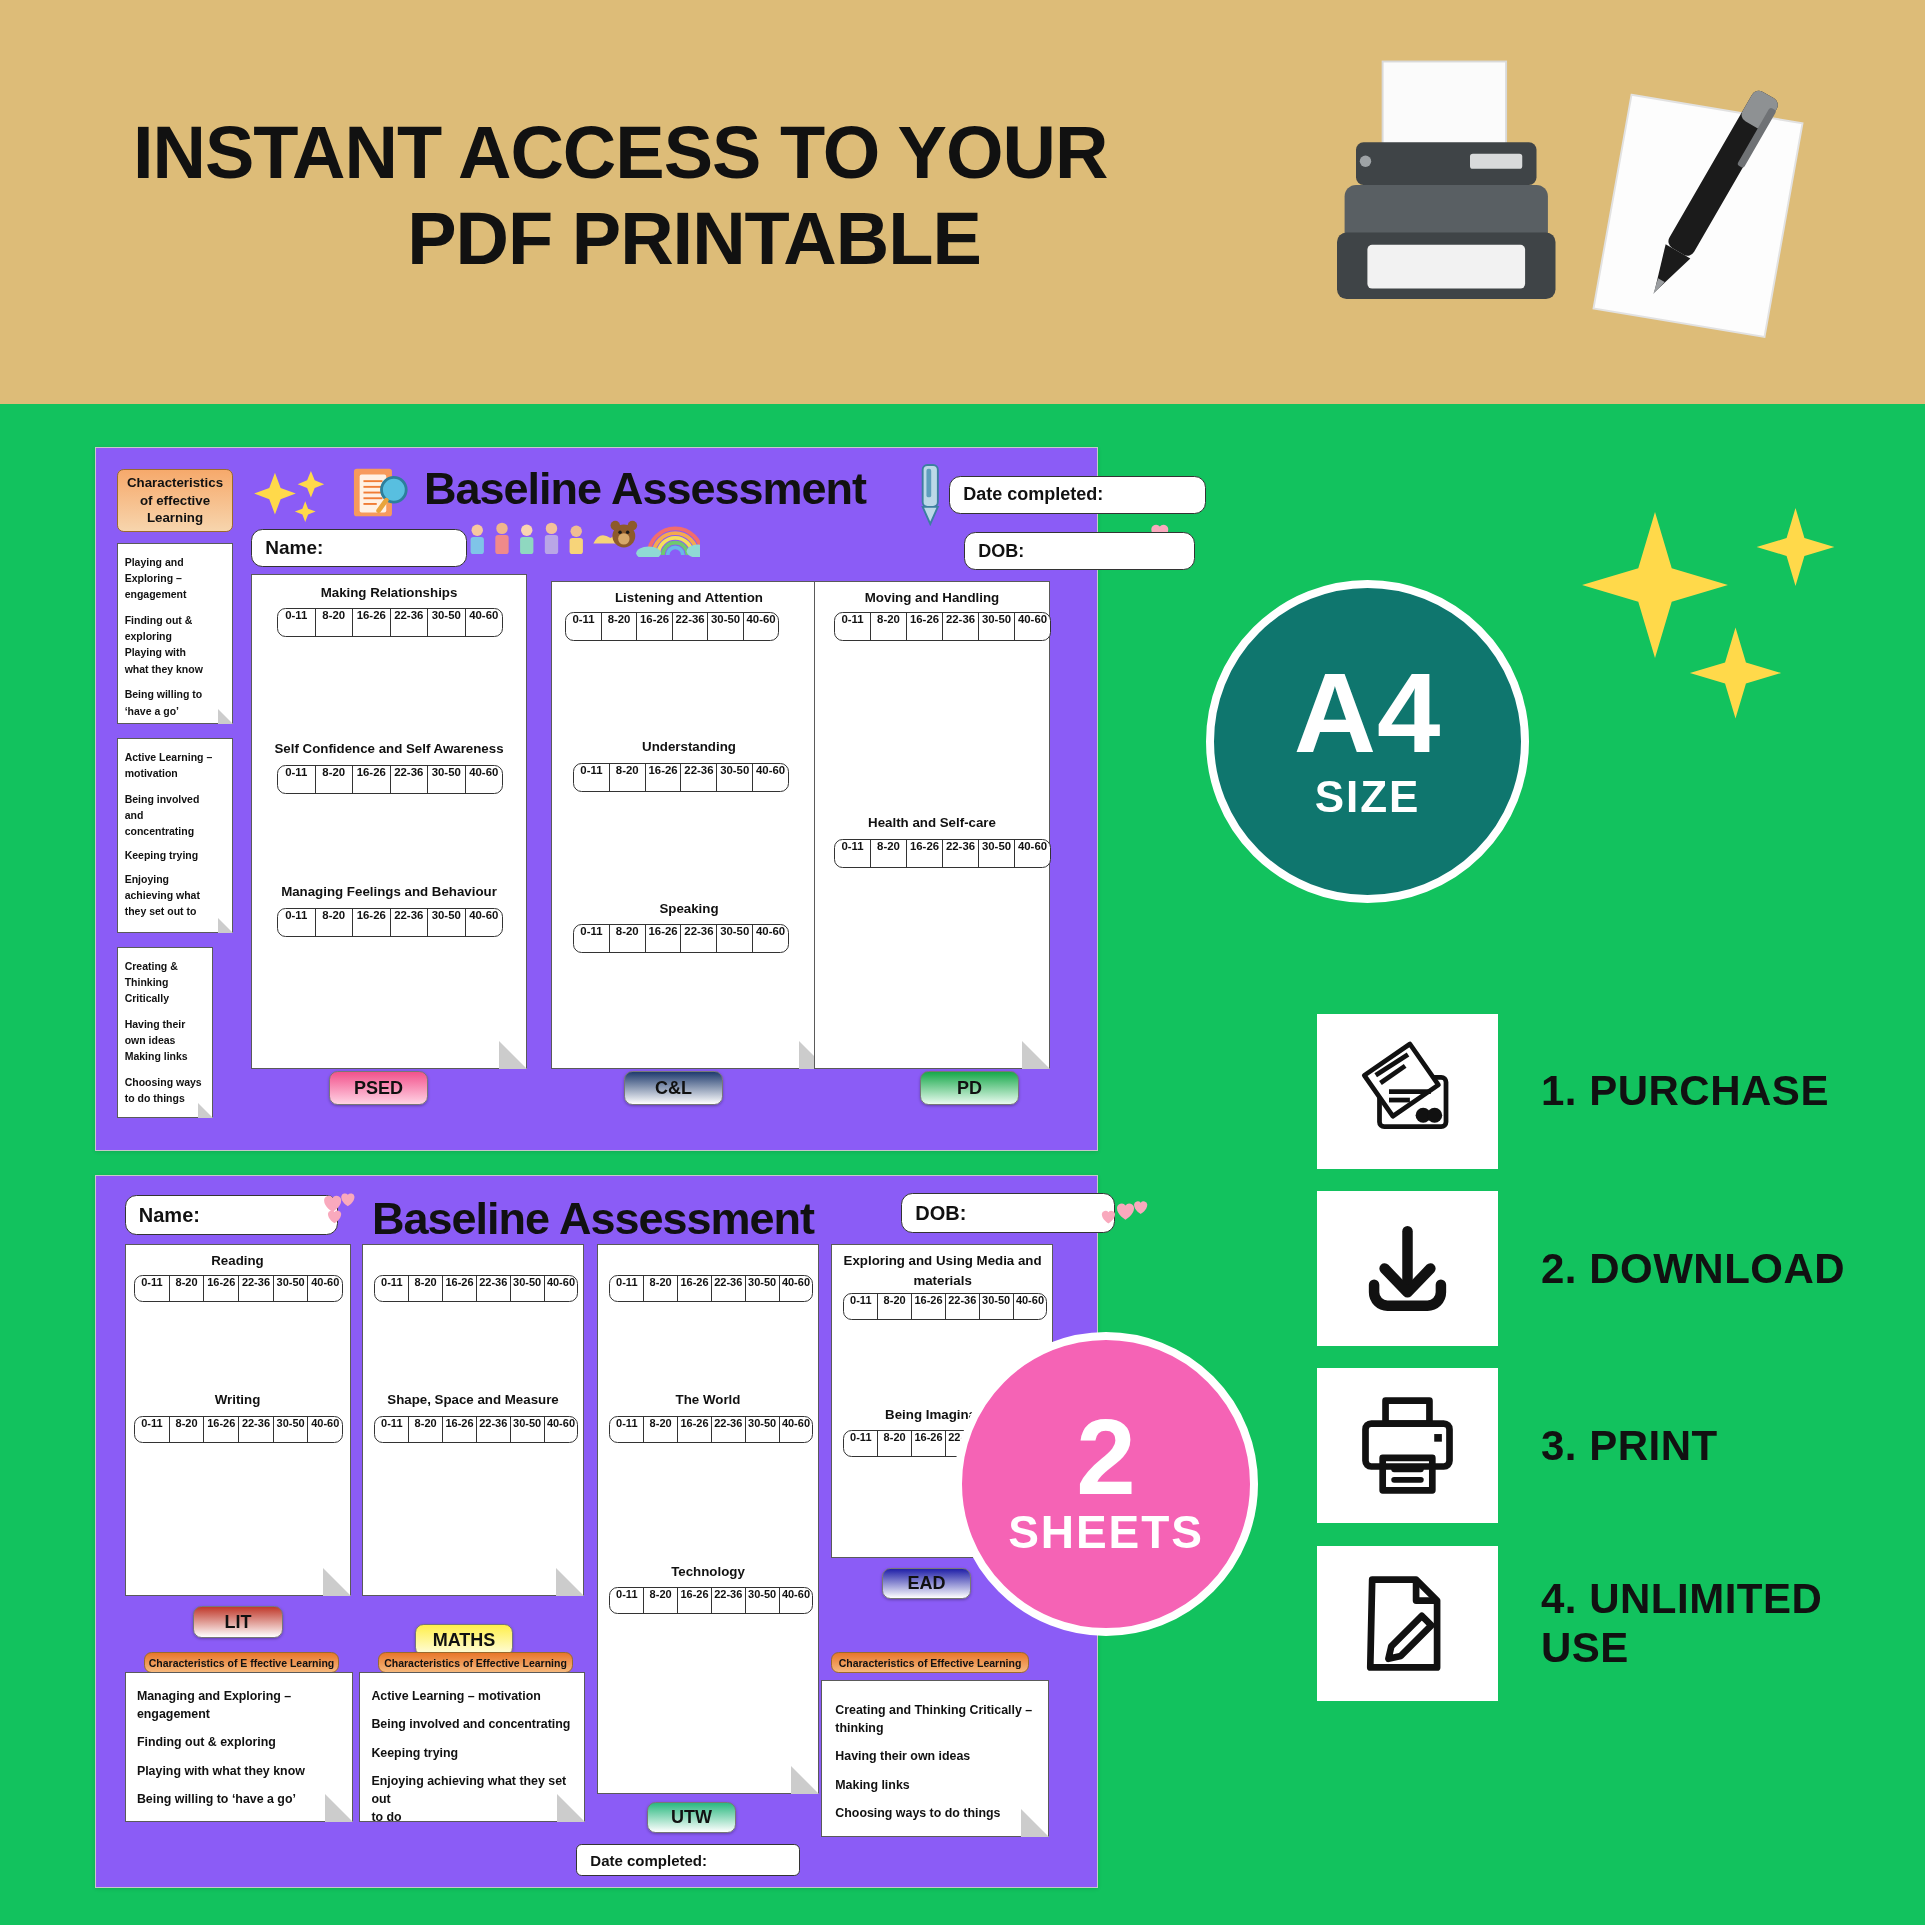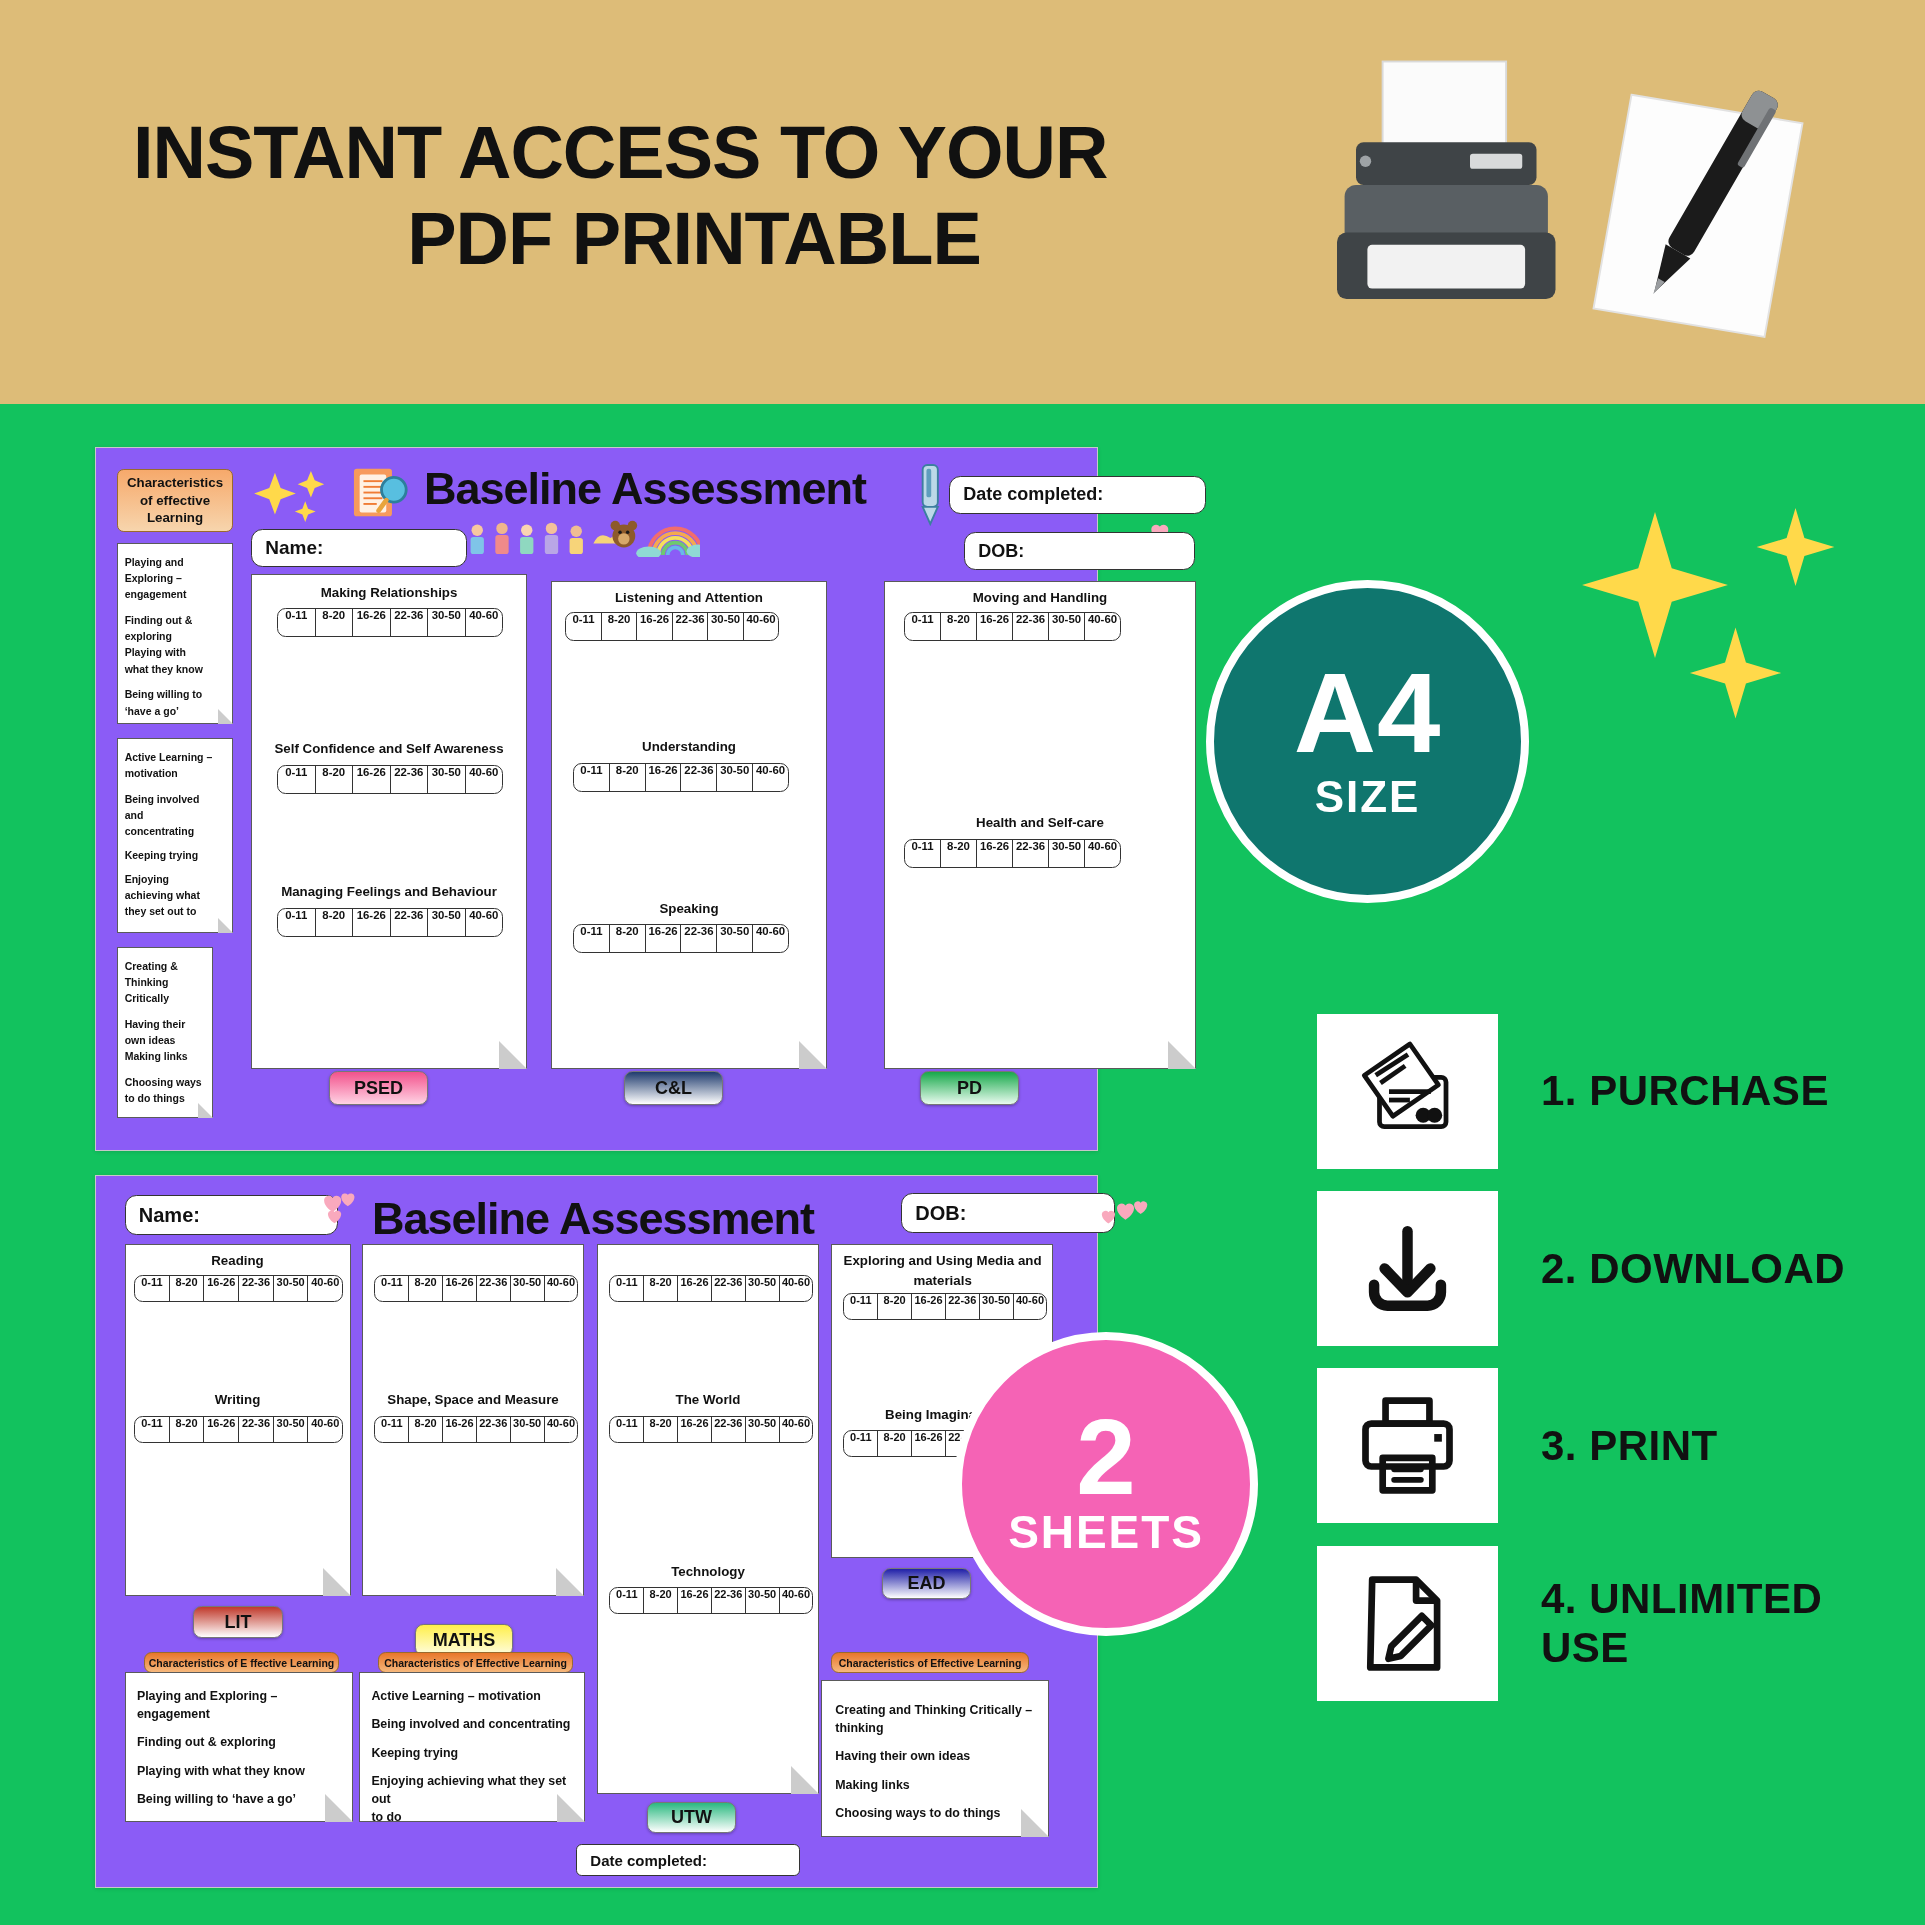--- a/index.html
+++ b/index.html
@@ -366,21 +366,21 @@
       <div class="cell">8-20</div>
       <div class="cell">16-26</div>
       <div class="cell">22-36</div>
       <div class="cell">30-50</div>
       <div class="cell">40-60</div>
     </div>
     <div class="panel-fold"></div>
   </div>
   <div class="tag tag-cl" style="left:528px; top:623px; width:99px; height:34px; font-size:18px;">C&amp;L</div>
 
-  <div class="panel" style="left:788px; top:133px; width:312px; height:488px;">
+  <div class="panel" style="left:718px; top:133px; width:236px; height:488px;">
     <div class="panel-title" style="position:absolute; left:0; top:7.6px; width:100%; font-size:13.3px;">Moving and Handling</div>
     <div class="band" style="position:absolute; left:19px; top:30px; width:217px; height:28.5px; font-size:11.4px;">
       <div class="cell">0-11</div>
       <div class="cell">8-20</div>
       <div class="cell">16-26</div>
       <div class="cell">22-36</div>
       <div class="cell">30-50</div>
       <div class="cell">40-60</div>
     </div>
 
@@ -520,21 +520,21 @@
       <div class="cell">30-50</div>
       <div class="cell">40-60</div>
     </div>
     <div class="panel-fold"></div>
   </div>
   <div class="tag tag-ead" style="left:786px; top:392px; width:89px; height:31px; font-size:18px;">EAD</div>
 
   <div class="coel-head-2" style="position:absolute; left:48px; top:476px; width:195px; height:21px; font-size:10.5px;">Characteristics of E ffective Learning</div>
   <div class="coel-box" style="left:28.5px; top:496px; width:228px; height:150px;">
     <div style="padding:15px 11.4px; font-size:12.4px; line-height:1.45;">
-      <div class="coel-line">Playing and Exploring –</div>
+      <div class="coel-line">Managing and Exploring –</div>
       <div class="coel-line">engagement</div>
       <div style="height:10.5px"></div>
       <div class="coel-line">Finding out &amp; exploring</div>
       <div style="height:10.5px"></div>
       <div class="coel-line">Playing with what they know</div>
       <div style="height:10.5px"></div>
       <div class="coel-line">Being willing to ‘have a go’</div>
     </div>
     <div class="panel-fold"></div>
   </div>

